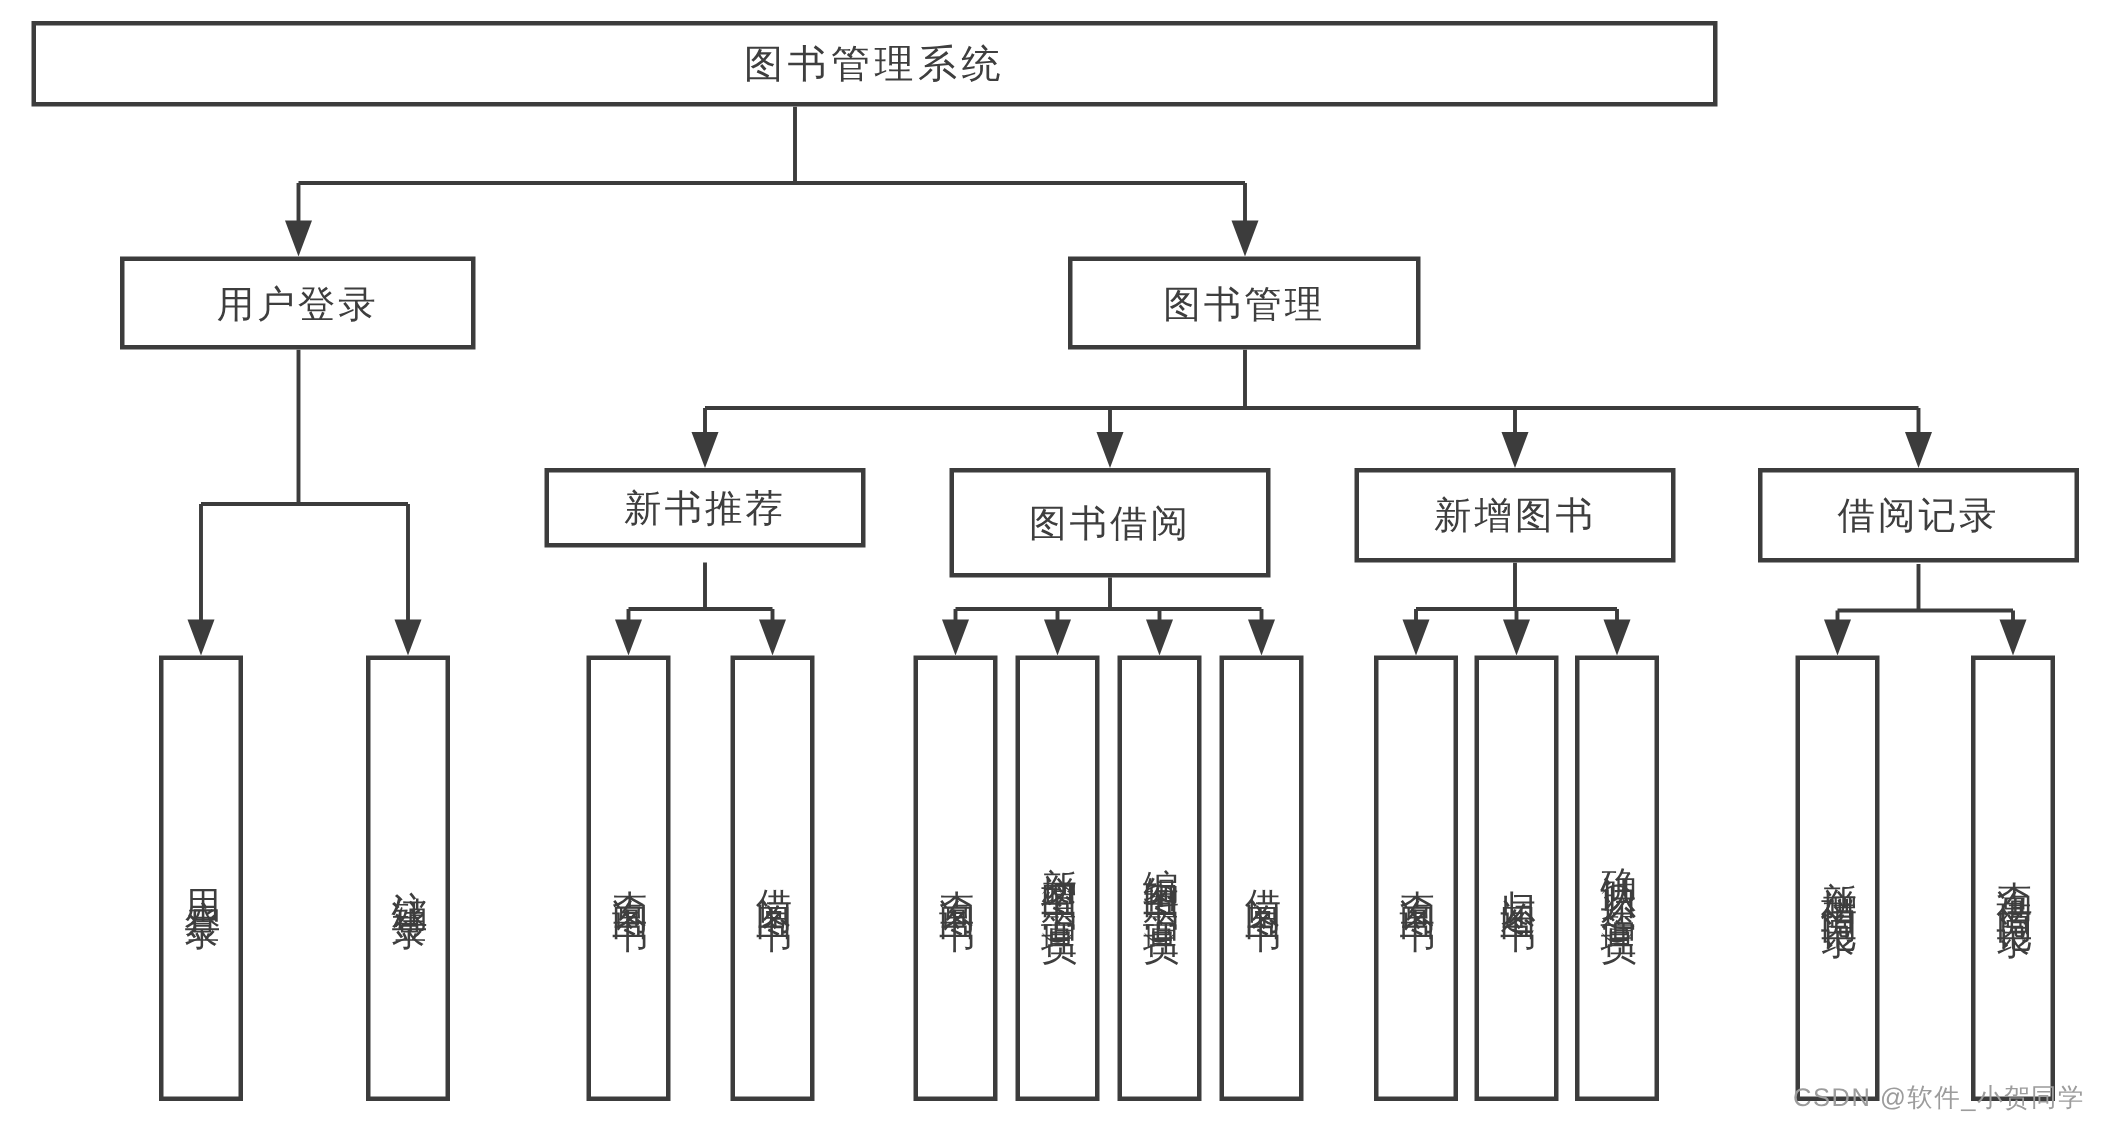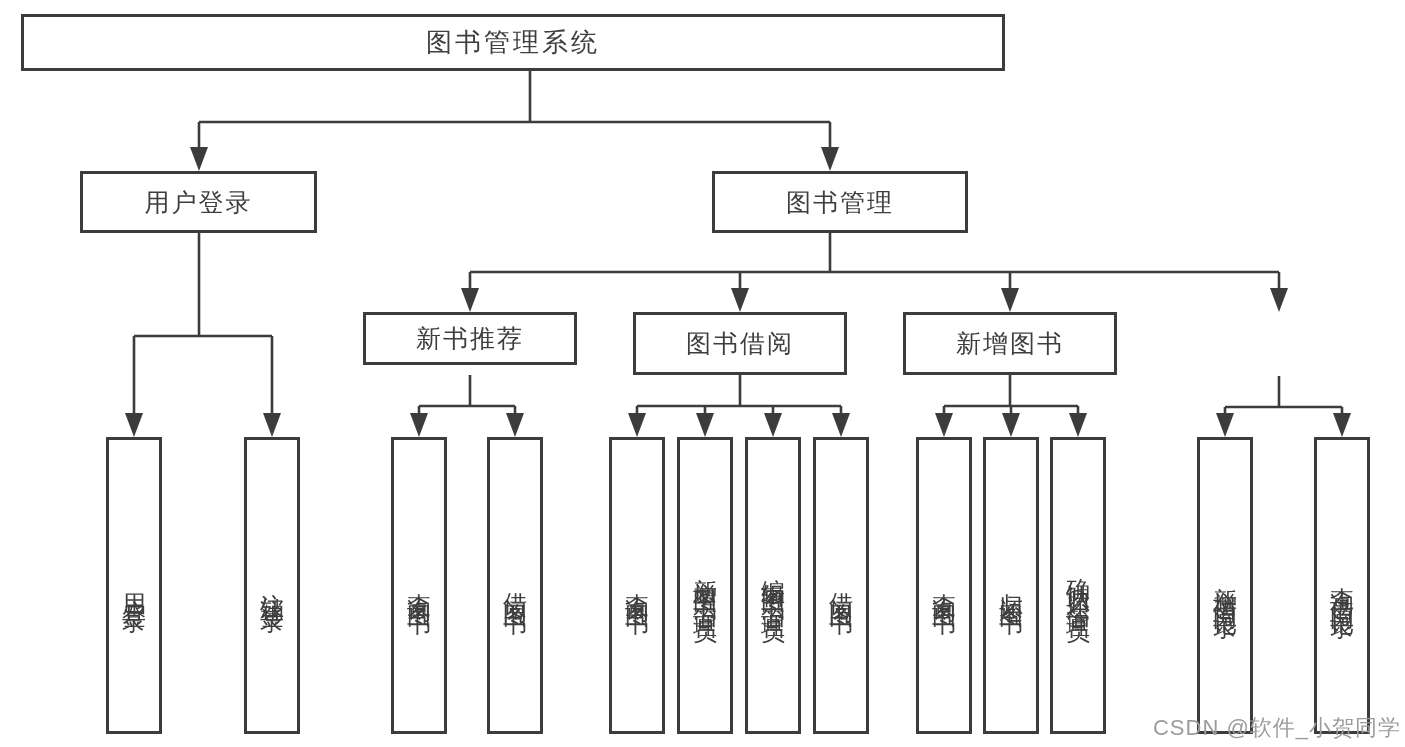--- a/index.html
+++ b/index.html
@@ -20,22 +20,22 @@
   }
   .hlabel{font-size:25px;color:#3e3e3e;letter-spacing:2px;white-space:nowrap;}
   .root .hlabel{font-size:26px;letter-spacing:3px;}
   .leaf{width:56px;height:297px;top:437px;border-width:3px;}
   .vlabel{
     writing-mode:vertical-rl;text-orientation:mixed;
     font-size:24px;letter-spacing:6px;line-height:1;
     color:#3e3e3e;
   }
   #watermark{
-    position:absolute;right:4px;bottom:4px;
-    font-size:22px;color:#9c9c9c;letter-spacing:1px;
+    position:absolute;right:15px;bottom:4px;
+    font-size:17px;color:#9c9c9c;letter-spacing:1px;
     white-space:nowrap;z-index:5;
   }
 </style>
 </head>
 <body>
 
 <div id="stage">
 
   <svg id="connectors" viewBox="0 0 1405 747" xmlns="http://www.w3.org/2000/svg">
     <g>
@@ -73,39 +73,42 @@
       <polygon points="1002,413 1020,413 1011,437"></polygon>
       <polygon points="1069,413 1087,413 1078,437"></polygon>
     </g>
     <g>
       <path d="M1279 376 V407 M1225 407 H1342 M1225 407 V425 M1342 407 V425"></path>
       <polygon points="1216,413 1234,413 1225,437"></polygon>
       <polygon points="1333,413 1351,413 1342,437"></polygon>
     </g>
   </svg>
 
-  <div class="box root" style="left:21px;top:14px;width:984px;height:57px">
+  <div class="box root" style="left:21px;top:14px;width:1124px;height:57px">
     <span class="hlabel">图书管理系统</span>
   </div>
 
   <div class="box" style="left:80px;top:171px;width:237px;height:62px">
     <span class="hlabel">用户登录</span>
   </div>
-  <div class="box" style="left:712px;top:171px;width:256px;height:62px">
+  <div class="box" style="left:712px;top:171px;width:235px;height:62px">
     <span class="hlabel">图书管理</span>
   </div>
 
   <div class="box" style="left:363px;top:312px;width:214px;height:53px">
     <span class="hlabel">新书推荐</span>
   </div>
-  <div class="box" style="left:633px;top:312px;width:214px;height:63px">
+  <div class="box" style="left:633px;top:312px;width:214px;height:73px">
     <span class="hlabel">图书借阅</span>
   </div>
   <div class="box" style="left:903px;top:312px;width:214px;height:63px">
     <span class="hlabel">新增图书</span>
+  </div>
+  <div class="box" style="left:1172px;top:312px;width:214px;height:63px">
+    <span class="hlabel">借阅记录</span>
   </div>
 
   <div class="box leaf" style="left:106px">
     <span class="vlabel">用户登录</span>
   </div>
   <div class="box leaf" style="left:244px">
     <span class="vlabel">注销登录</span>
   </div>
 
   <div class="box leaf" style="left:391px">

